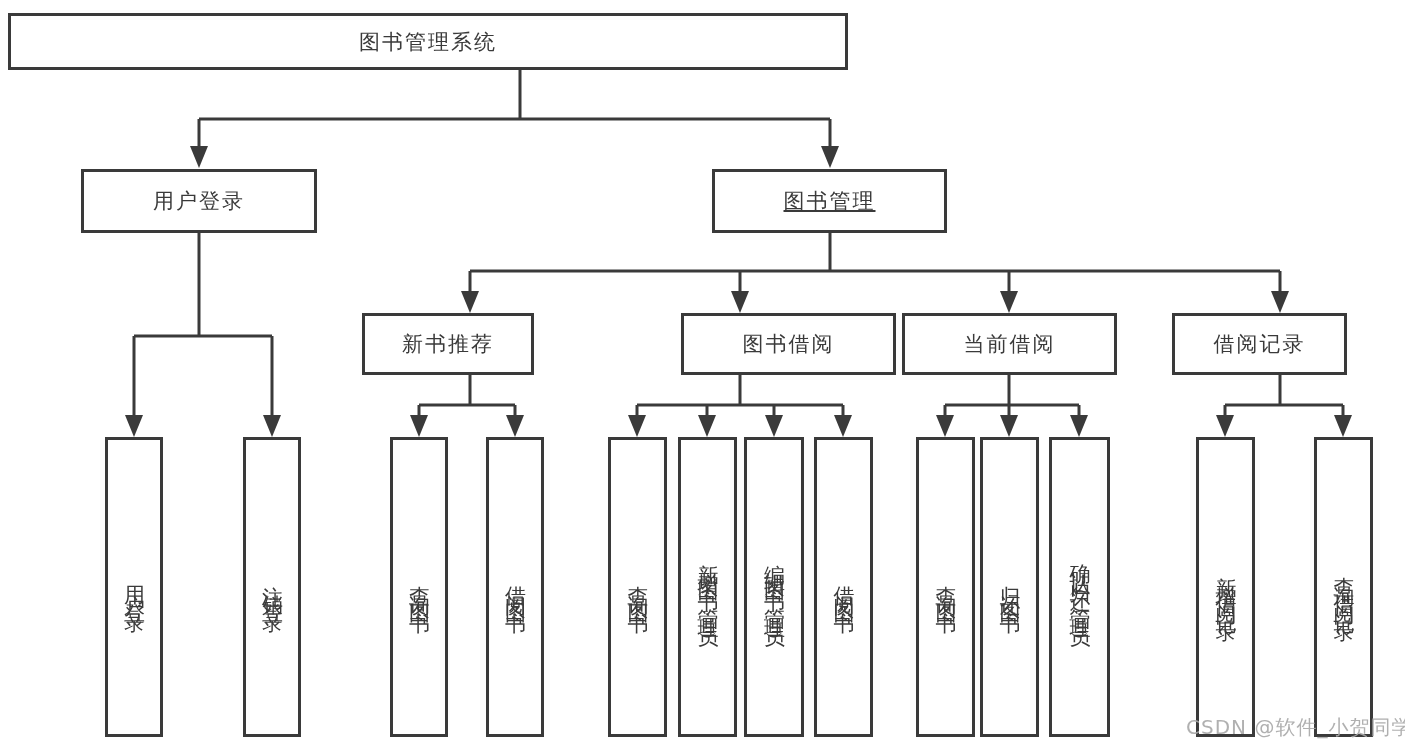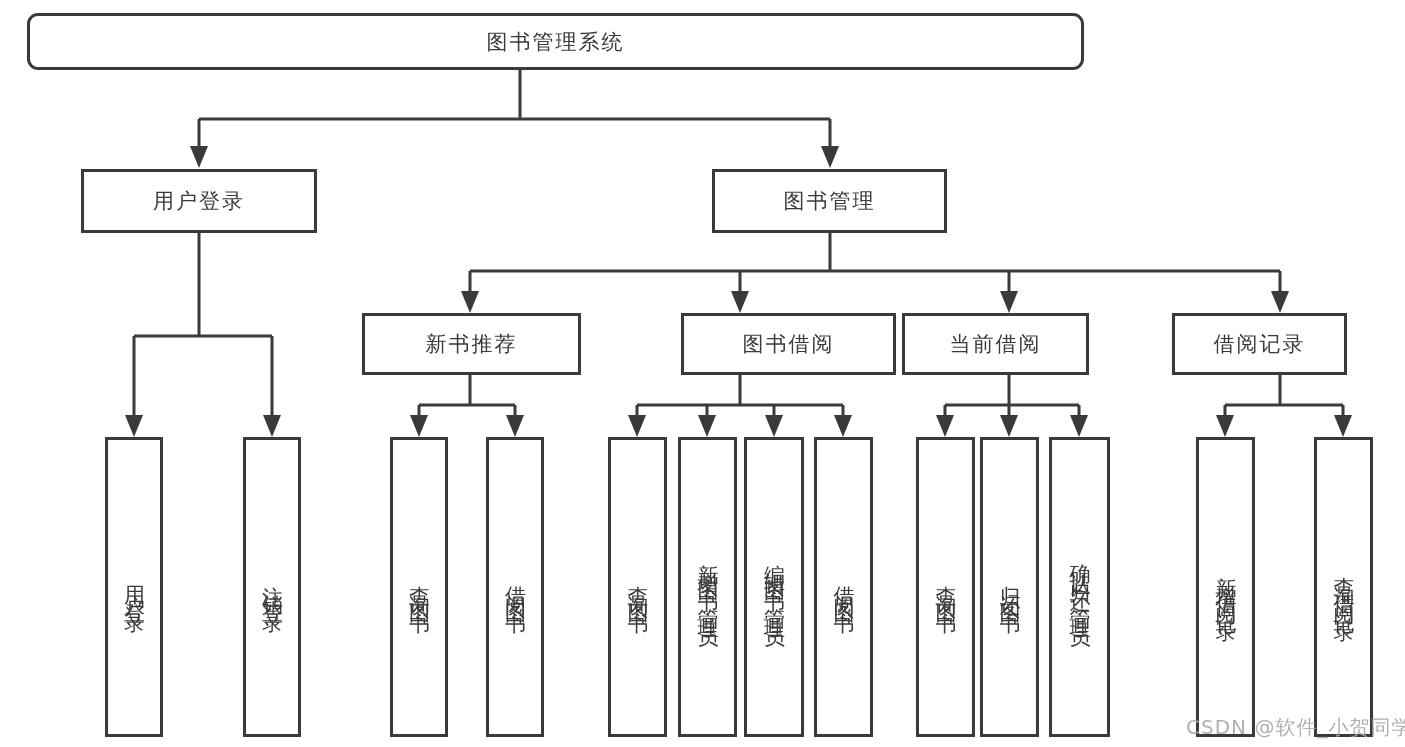--- a/index.html
+++ b/index.html
@@ -26,28 +26,28 @@
     white-space:nowrap;
   }
   .leaf{
     writing-mode:vertical-rl;
     text-orientation:mixed;
     letter-spacing:9px;
     white-space:normal;
     line-height:1;
   }
   
-  .n-root{left:27px;top:13px;width:1057px;height:57px;border-radius:11px;}
+  .n-root{left:8px;top:13px;width:840px;height:57px;}
   
   .n-l2a{left:81px;top:169px;width:236px;height:64px;}
-  .n-l2b{left:712px;top:169px;width:235px;height:64px;}
+  .n-l2b{left:712px;top:169px;width:235px;height:64px;text-decoration:underline;}
   
-  .n-l3a{left:362px;top:313px;width:219px;height:62px;}
+  .n-l3a{left:362px;top:313px;width:172px;height:62px;}
   .n-l3b{left:633px;top:313px;width:215px;height:62px;margin-left:48px;}
-  .n-l3c{left:902px;top:313px;width:187px;height:62px;}
+  .n-l3c{left:902px;top:313px;width:215px;height:62px;}
   .n-l3d{left:1172px;top:313px;width:175px;height:62px;}
   
   .n-u1{left:105px;top:437px;width:58px;height:300px;}
   .n-u2{left:243px;top:437px;width:58px;height:300px;}
   .n-n1{left:390px;top:437px;width:58px;height:300px;}
   .n-n2{left:486px;top:437px;width:58px;height:300px;}
   .n-b1{left:608px;top:437px;width:59px;height:300px;}
   .n-b2{left:678px;top:437px;width:59px;height:300px;}
   .n-b3{left:744px;top:437px;width:60px;height:300px;}
   .n-b4{left:814px;top:437px;width:59px;height:300px;}

